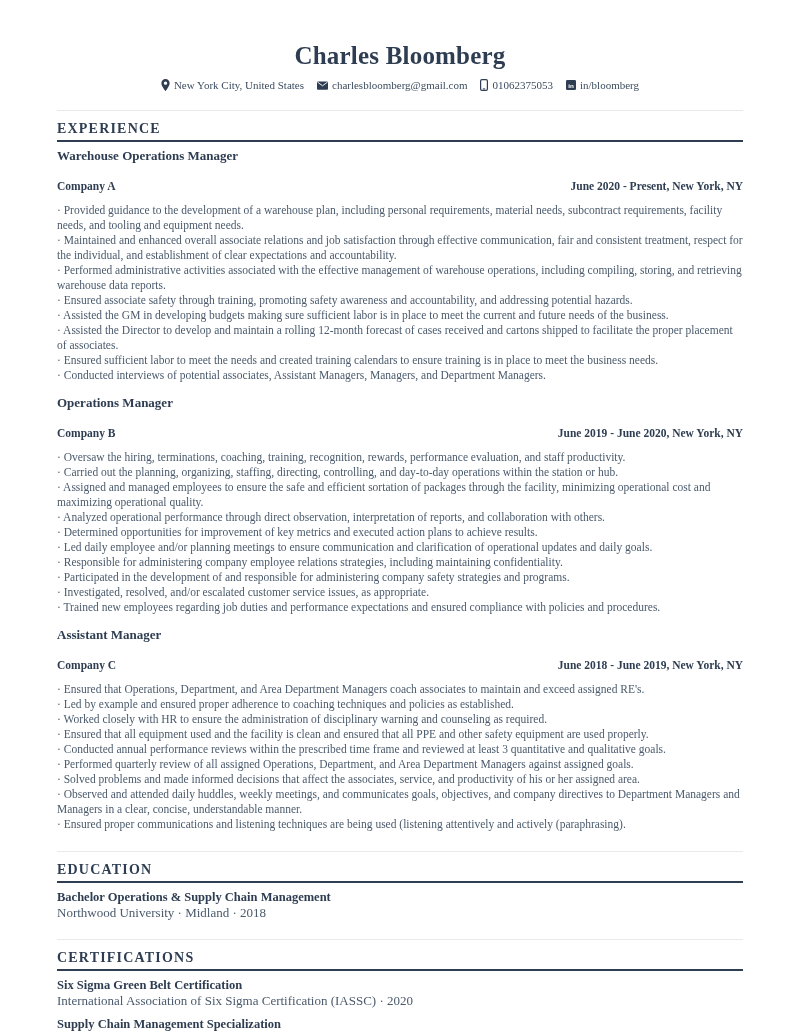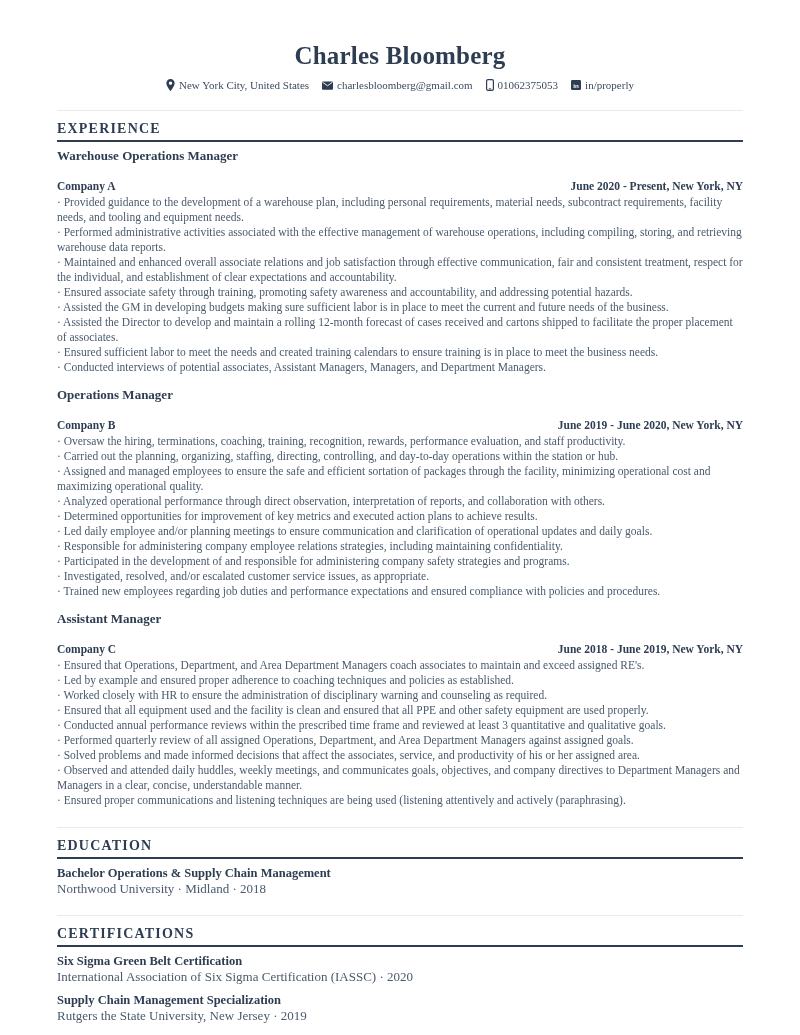--- a/index.html
+++ b/index.html
@@ -39,21 +39,21 @@
   }
   
   .jobs{margin-top:6px;}
   .job{margin-bottom:12px;}
   .job-title{font-size:13px;line-height:15px;font-weight:bold;color:var(--accent);}
   .job-meta{
     display:flex;justify-content:space-between;align-items:baseline;
     font-size:11.5px;line-height:13px;font-weight:bold;color:var(--accent);
     margin-top:17px;
   }
-  .bullets{margin-top:2px;font-size:11.5px;line-height:15px;color:var(--body);}
+  .bullets{margin-top:10px;font-size:11.5px;line-height:15px;color:var(--body);}
   .bullet-line{margin:0;}
   
   .entries{margin-top:7px;}
   .entry{margin-bottom:9px;}
   .entry-title{font-size:12.5px;line-height:15px;font-weight:bold;color:var(--accent);}
   .entry-detail{font-size:13px;line-height:14px;color:var(--body);margin-top:1px;}
   
   .skills-line{
     margin-top:7px;font-size:11.5px;line-height:15px;font-weight:bold;color:#33435a;
   }
@@ -92,40 +92,40 @@
         </span>
         <span>01062375053</span>
       </span>
       <span class="contact-item">
         <span>
           <svg width="10" height="10" viewBox="0 0 12 12">
               <rect width="12" height="12" rx="1.5" fill="#2e3d51"></rect>
               <text x="6" y="9" font-size="7.5" fill="#ffffff" text-anchor="middle" font-family="Liberation Sans, sans-serif" font-weight="bold">in</text>
             </svg>
         </span>
-        <span>in/properly</span>
+        <span>in/bloomberg</span>
       </span>
     </div>
   </div>
 
   <div class="hr-light"></div>
 
   <div>
     <div class="section-heading">EXPERIENCE</div>
     <div class="jobs">
         <div class="job">
           <div class="job-title">Warehouse Operations Manager</div>
           <div class="job-meta">
             <span class="company">Company A</span>
             <span class="date">June 2020 - Present, New York, NY</span>
           </div>
           <div class="bullets">
             <div class="bullet-line">· Provided guidance to the development of a warehouse plan, including personal requirements, material needs, subcontract requirements, facility needs, and tooling and equipment needs.</div>
+            <div class="bullet-line">· Maintained and enhanced overall associate relations and job satisfaction through effective communication, fair and consistent treatment, respect for the individual, and establishment of clear expectations and accountability.</div>
             <div class="bullet-line">· Performed administrative activities associated with the effective management of warehouse operations, including compiling, storing, and retrieving warehouse data reports.</div>
-            <div class="bullet-line">· Maintained and enhanced overall associate relations and job satisfaction through effective communication, fair and consistent treatment, respect for the individual, and establishment of clear expectations and accountability.</div>
             <div class="bullet-line">· Ensured associate safety through training, promoting safety awareness and accountability, and addressing potential hazards.</div>
             <div class="bullet-line">· Assisted the GM in developing budgets making sure sufficient labor is in place to meet the current and future needs of the business.</div>
             <div class="bullet-line">· Assisted the Director to develop and maintain a rolling 12-month forecast of cases received and cartons shipped to facilitate the proper placement of associates.</div>
             <div class="bullet-line">· Ensured sufficient labor to meet the needs and created training calendars to ensure training is in place to meet the business needs.</div>
             <div class="bullet-line">· Conducted interviews of potential associates, Assistant Managers, Managers, and Department Managers.</div>
           </div>
         </div>
         <div class="job">
           <div class="job-title">Operations Manager</div>
           <div class="job-meta">

